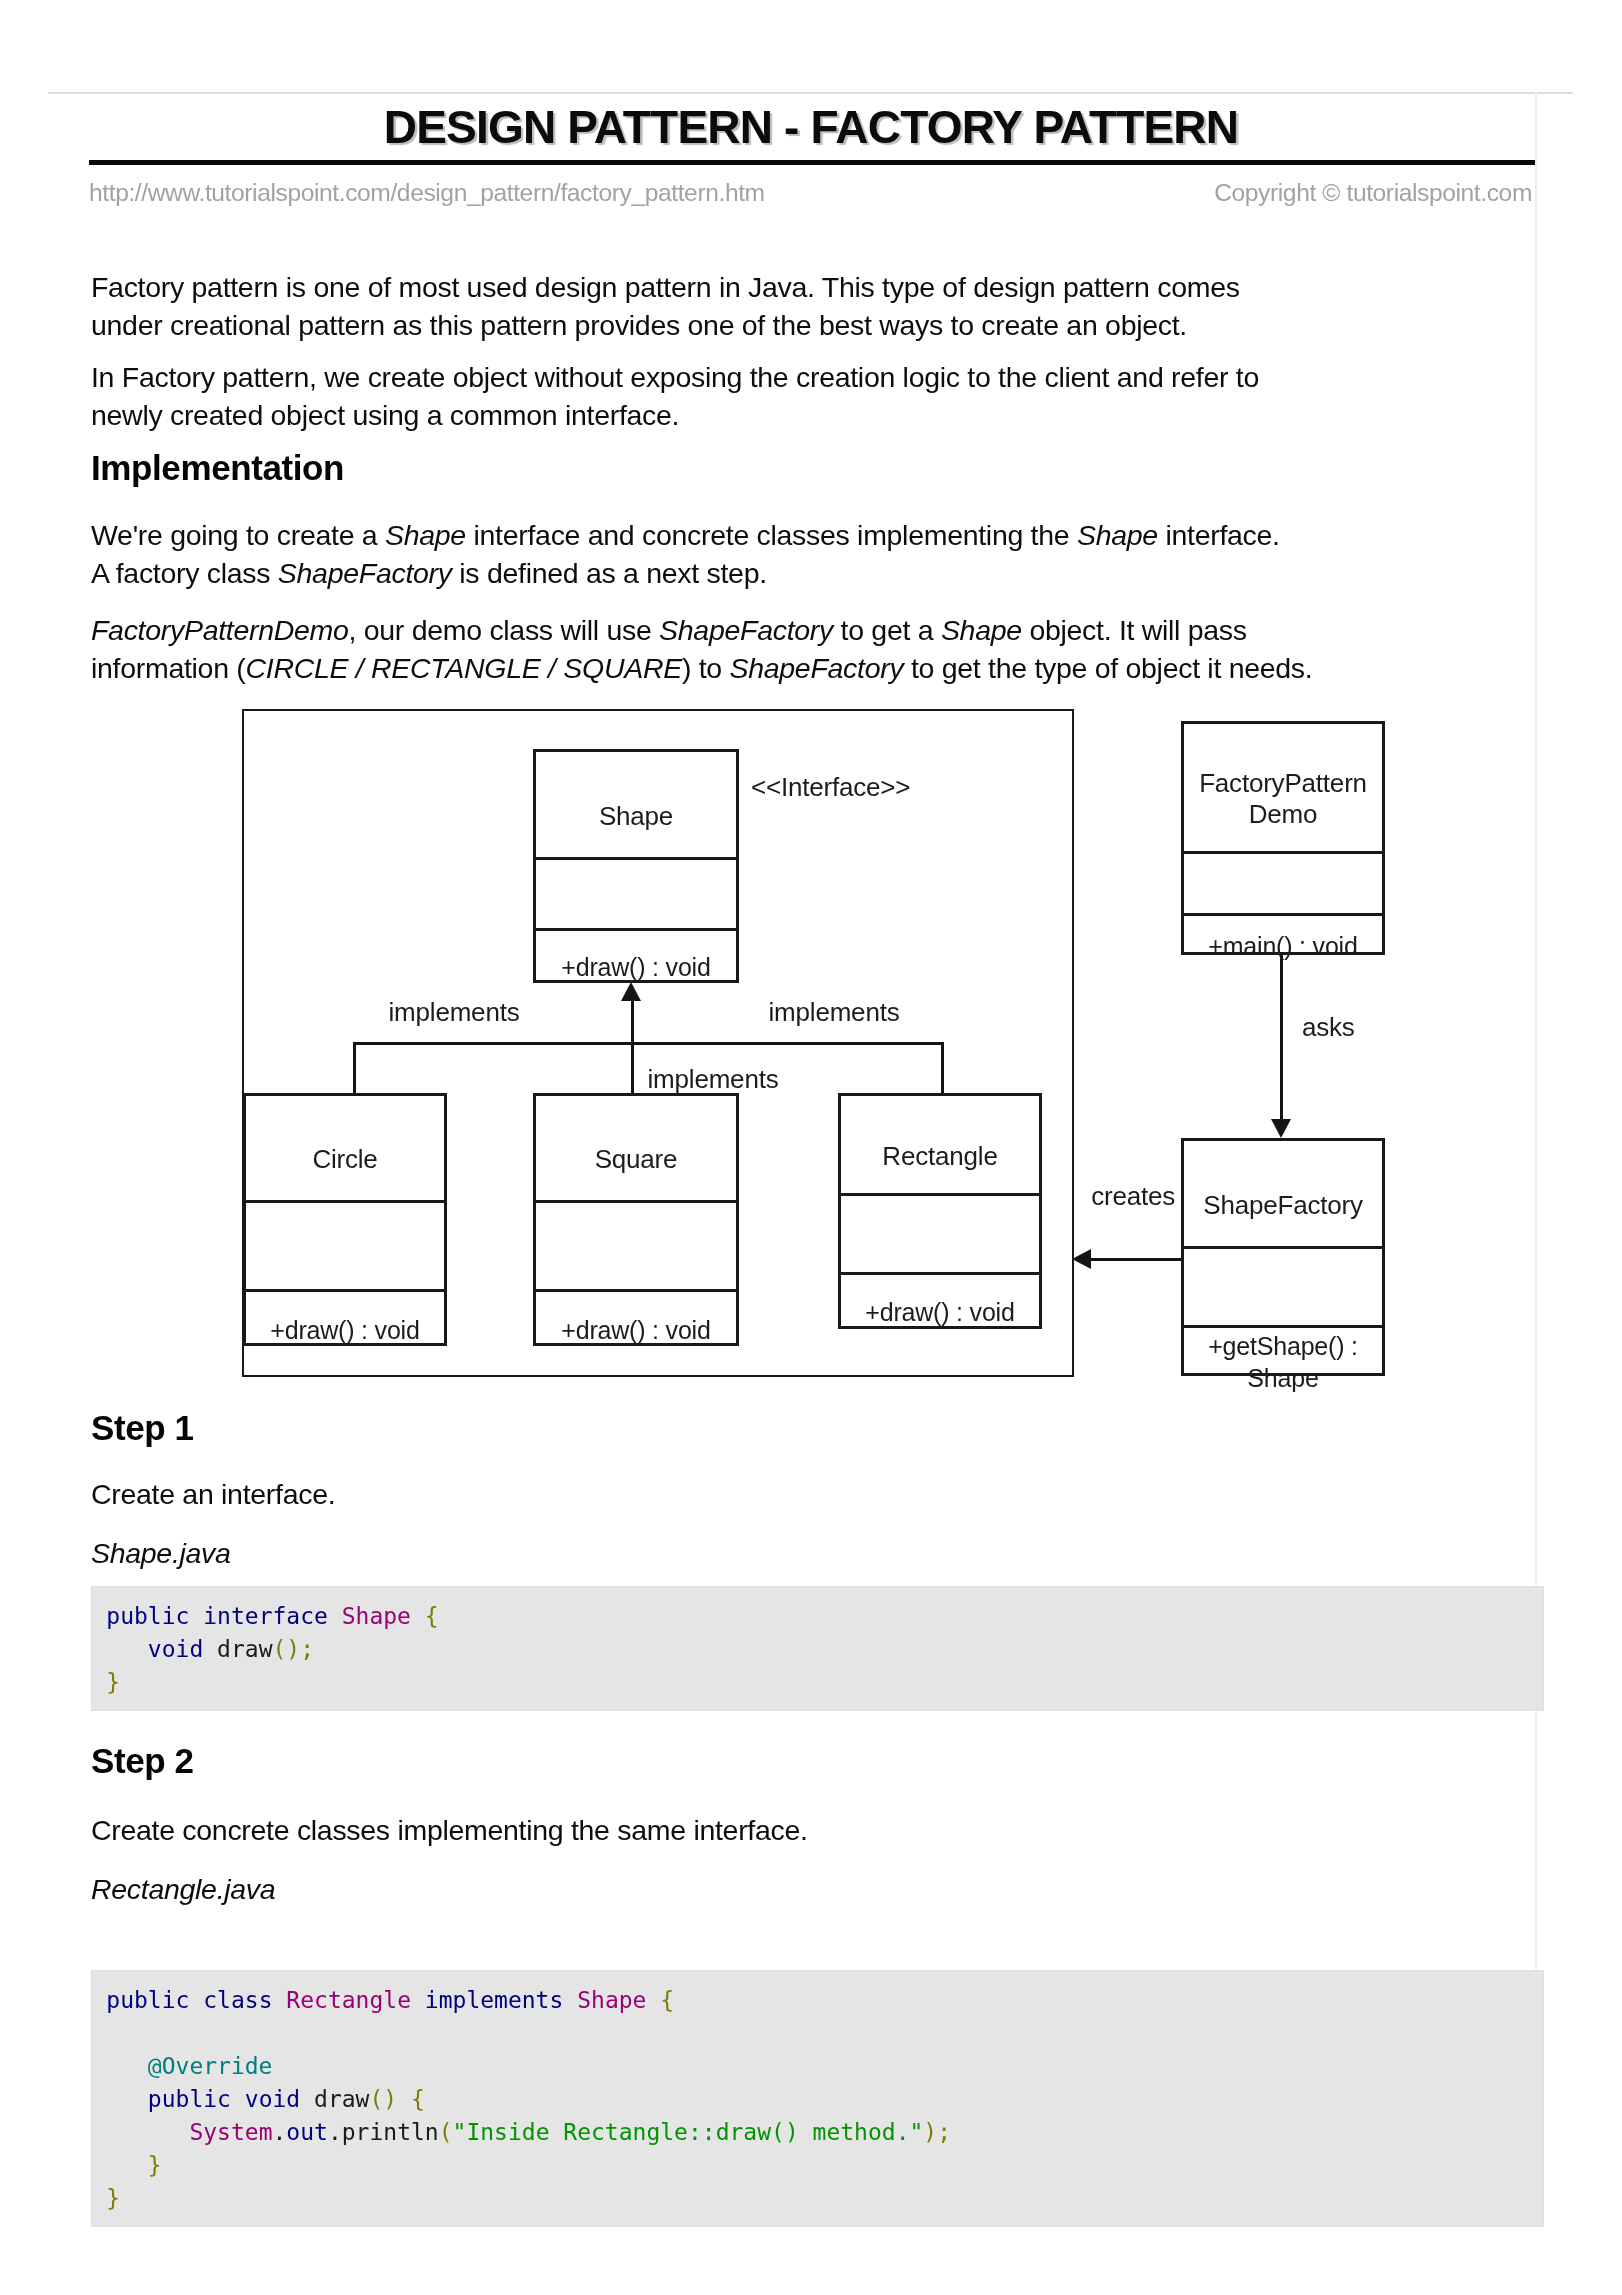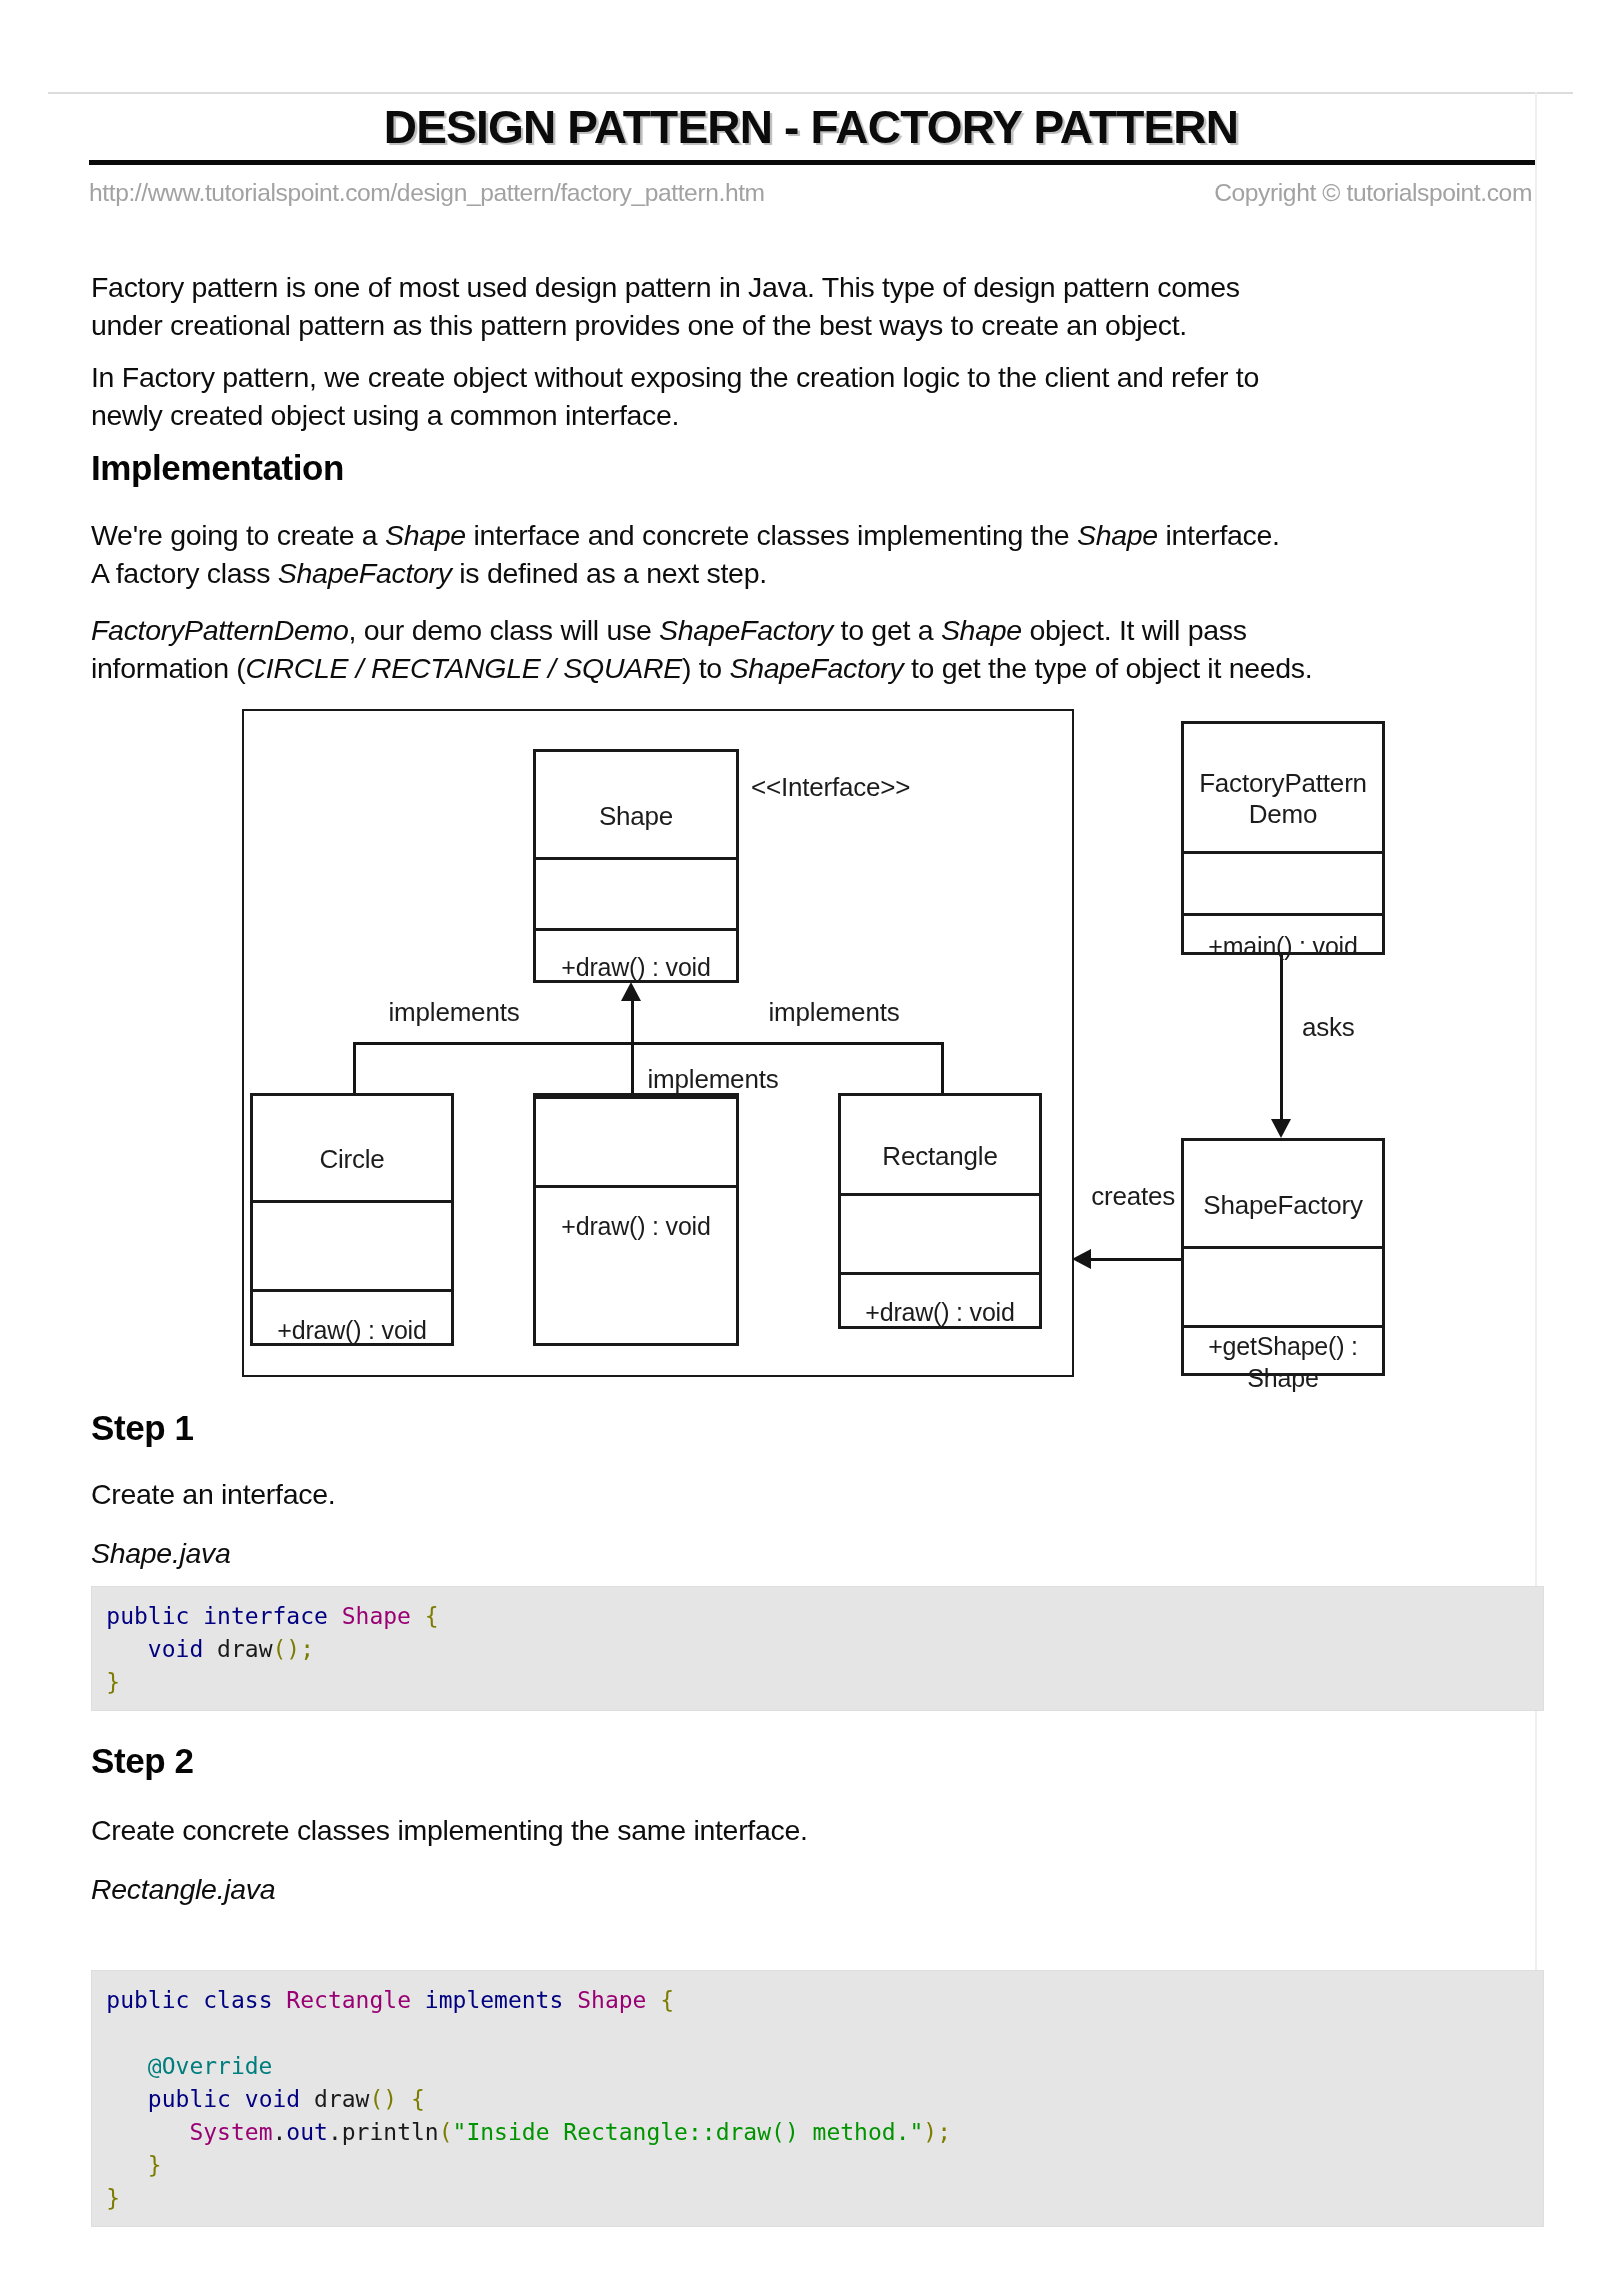--- a/index.html
+++ b/index.html
@@ -117,27 +117,28 @@
 
     <div class="uml-box" style="left:939px; top:429px; width:204px; height:238px;">
       <div class="c-title" style="height:82px;">ShapeFactory</div>
       <div class="c-attrs" style="height:79px;"></div>
       <div class="c-methods" style="height:70px;">
         <span>+getShape() :</span>
         <span>Shape</span>
       </div>
     </div>
 
-    <div class="uml-box" style="left:8px; top:384px; width:204px; height:253px;">
+    <div class="uml-box" style="left:1px; top:384px; width:204px; height:253px;">
       <div class="c-title" style="height:81px;">Circle</div>
       <div class="c-attrs" style="height:89px;"></div>
       <div class="c-methods" style="height:78px;">+draw() : void</div>
     </div>
 
     <div class="uml-box" style="left:291px; top:384px; width:206px; height:253px;">
+      <div class="c-title" style="height:81px;">Square</div>
       <div class="c-attrs" style="height:89px;"></div>
       <div class="c-methods" style="height:78px;">+draw() : void</div>
     </div>
 
     <div class="uml-box" style="left:596px; top:384px; width:204px; height:236px;">
       <div class="c-title" style="height:74px;">Rectangle</div>
       <div class="c-attrs" style="height:79px;"></div>
       <div class="c-methods" style="height:76px;">+draw() : void</div>
     </div>
   </div>

